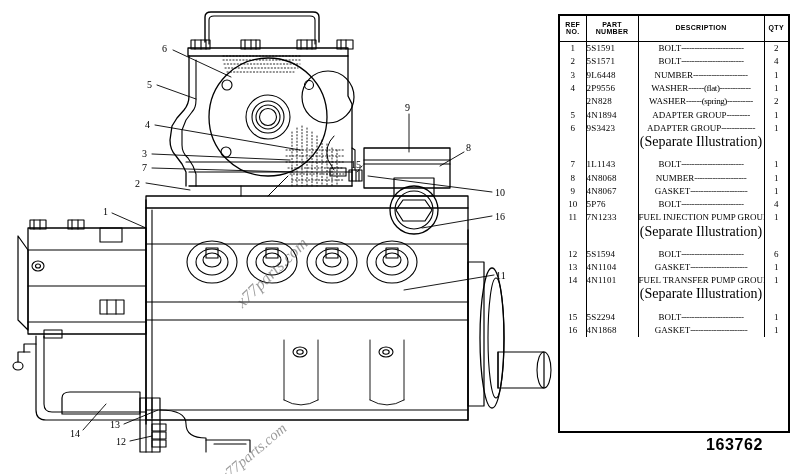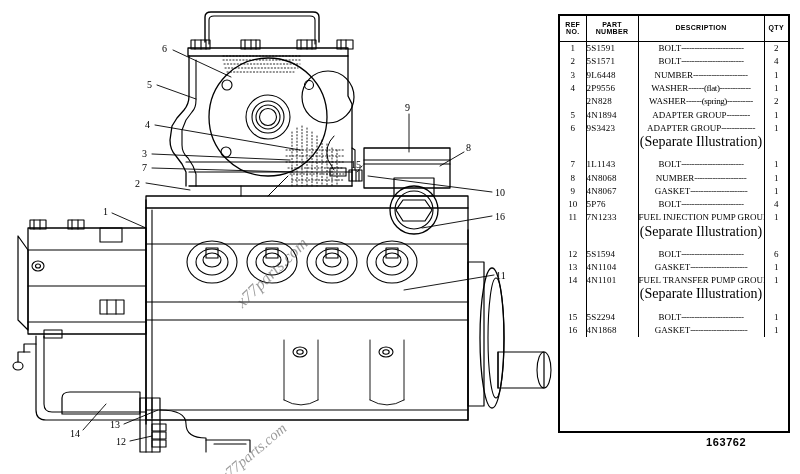--- a/index.html
+++ b/index.html
@@ -94,21 +94,21 @@
   td.desc { text-align: center; padding-left: 3px; white-space: nowrap; overflow: hidden; }
   td.desc.sub { text-align: center; padding-left: 0; font-size: 14px; }
   tr.spacer td { height: 9px; }
 
   .dots { letter-spacing: -0.4px; }
 
   #ref-number {
     position: absolute;
     left: 706px; top: 436px;
     font-family: "Liberation Sans", sans-serif;
-    font-size: 11px;
+    font-size: 16px;
     font-weight: bold;
     letter-spacing: .6px;
     color: #000;
   }
 </style>
 </head>
 <body>
 
 <div id="page">
 

